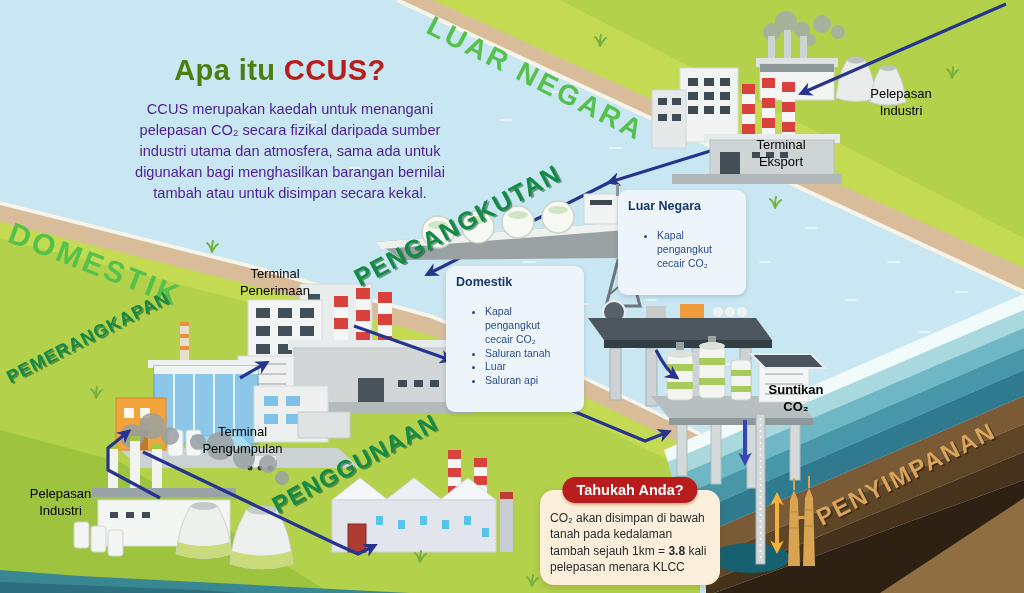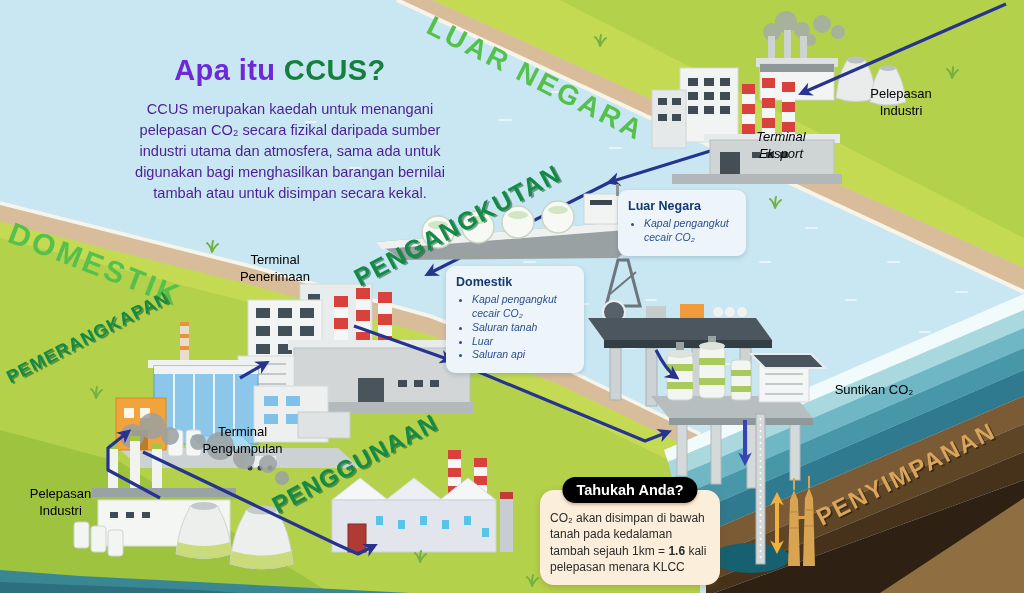--- a/index.html
+++ b/index.html
@@ -2,50 +2,50 @@
 <html><head>
 <meta charset="utf-8">
 <style>
   html,body{margin:0;padding:0;background:#c9e7f2;}
   .stage{position:relative;width:1024px;height:593px;overflow:hidden;
          font-family:"Liberation Sans",sans-serif;background:#c9e7f2;}
   .stage > svg.scene{position:absolute;left:0;top:0;}
   .abs{position:absolute;}
   
   .title{left:120px;top:54px;width:320px;text-align:center;font-size:29px;font-weight:800;letter-spacing:.4px;}
-  .title .lt{color:#6d28d9;}
-  .title .dk{color:#15803d;}
+  .title .lt{color:#4d7c0f;}
+  .title .dk{color:#b91c1c;}
   .desc{left:130px;top:99px;width:320px;text-align:center;font-size:14.6px;line-height:1.44;color:#4c1d95;}
   
   .zone{font-weight:800;white-space:nowrap;}
   .z-luar{left:436px;top:10px;font-size:28px;letter-spacing:3px;color:#55c14c;transform:rotate(27deg);transform-origin:0 0;}
   .z-dom{left:16px;top:216px;font-size:30px;letter-spacing:3px;color:#55c14c;transform:rotate(21deg);transform-origin:0 0;}
   .z-pem{left:8px;top:368px;font-size:18px;letter-spacing:1px;color:#148a47;transform:rotate(-27deg);transform-origin:0 50%;text-shadow:1px 2px 0 rgba(10,75,40,.5);}
   .z-pen{left:356px;top:265px;font-size:25px;letter-spacing:1.5px;color:#148a47;transform:rotate(-28deg);transform-origin:0 50%;text-shadow:1px 2px 0 rgba(10,75,40,.5);}
   .z-png{left:274px;top:493px;font-size:24px;letter-spacing:1px;color:#148a47;transform:rotate(-28deg);transform-origin:0 50%;text-shadow:1px 2px 0 rgba(10,75,40,.5);}
   .z-pny{left:818px;top:505px;font-size:24px;letter-spacing:2px;color:#d8a55a;transform:rotate(-27deg);transform-origin:0 50%;text-shadow:1px 2px 0 rgba(40,26,10,.65);}
   
   .flabel{color:#000000;font-size:13px;line-height:1.28;text-align:center;}
   .l-pln{left:851px;top:86px;width:100px;}
-  .l-tek{left:736px;top:129px;width:90px;font-style:italic;}
-  .l-tpn{left:225px;top:252px;width:100px;text-align:center;}
+  .l-tek{left:736px;top:137px;width:90px;}
+  .l-tpn{left:225px;top:266px;width:100px;text-align:center;}
   .l-tpg{left:180px;top:424px;width:125px;text-align:center;}
   .l-pld{left:12px;top:486px;width:97px;}
   .l-med{left:653px;top:267px;width:120px;}
-  .l-sun{left:834px;top:382px;width:80px;}
+  .l-sun{left:756px;top:382px;width:80px;font-weight:bold;}
   
   .callout{background:#edf5fb;border-radius:9px;padding:9px 10px 8px;box-shadow:0 2px 5px rgba(30,70,110,.2);}
   .callout h4{margin:0 0 4px;font-size:12.5px;color:#14396f;}
-  .callout ul{margin:3px;padding-left:13px;font-style:italic;}
+  .callout ul{margin:16px;padding-left:13px;}
   .callout li{font-size:10.5px;line-height:1.32;color:#2b4d8e;}
   .c-luar{left:618px;top:190px;width:108px;}
   .c-dom{left:446px;top:266px;width:118px;}
   
   .dyk{left:540px;top:490px;width:160px;background:#fbeedb;border-radius:14px;padding:20px 10px 10px;box-shadow:0 2px 6px rgba(120,80,30,.28);}
-  .dyk .pill{position:absolute;top:-13px;left:50%;transform:translateX(-50%);background:#000000;color:#fff;font-weight:bold;font-size:14.5px;padding:5px 14px;border-radius:16px;white-space:nowrap;box-shadow:0 2px 3px rgba(140,70,10,.35);}
+  .dyk .pill{position:absolute;top:-13px;left:50%;transform:translateX(-50%);background:#b91c1c;color:#fff;font-weight:bold;font-size:14.5px;padding:5px 14px;border-radius:16px;white-space:nowrap;box-shadow:0 2px 3px rgba(140,70,10,.35);}
   .dyk .body{font-size:12px;line-height:1.36;color:#2b2b2b;}
 </style>
 </head>
 <body>
 
 <div class="stage">
 
   <svg class="scene" width="1024" height="593" viewBox="0 0 1024 593">
     <defs>
       <marker id="mN" viewBox="0 0 10 10" refX="7" refY="5" markerWidth="4.4" markerHeight="4.4" orient="auto-start-reverse">
@@ -469,17 +469,17 @@
       <li>Kapal pengangkut cecair CO₂</li>
       <li>Saluran tanah</li>
       <li>Luar</li>
       <li>Saluran api</li>
     </ul>
   </div>
 
   <div class="abs dyk">
     <div class="pill">Tahukah Anda?</div>
     <div class="body">
-      <span>CO₂ akan disimpan di bawah tanah pada kedalaman tambah sejauh 1km = </span><b>1.6</b><span> kali pelepasan menara KLCC</span>
+      <span>CO₂ akan disimpan di bawah tanah pada kedalaman tambah sejauh 1km = </span><b>3.8</b><span> kali pelepasan menara KLCC</span>
     </div>
   </div>
 
 </div>
 
 </body></html>

